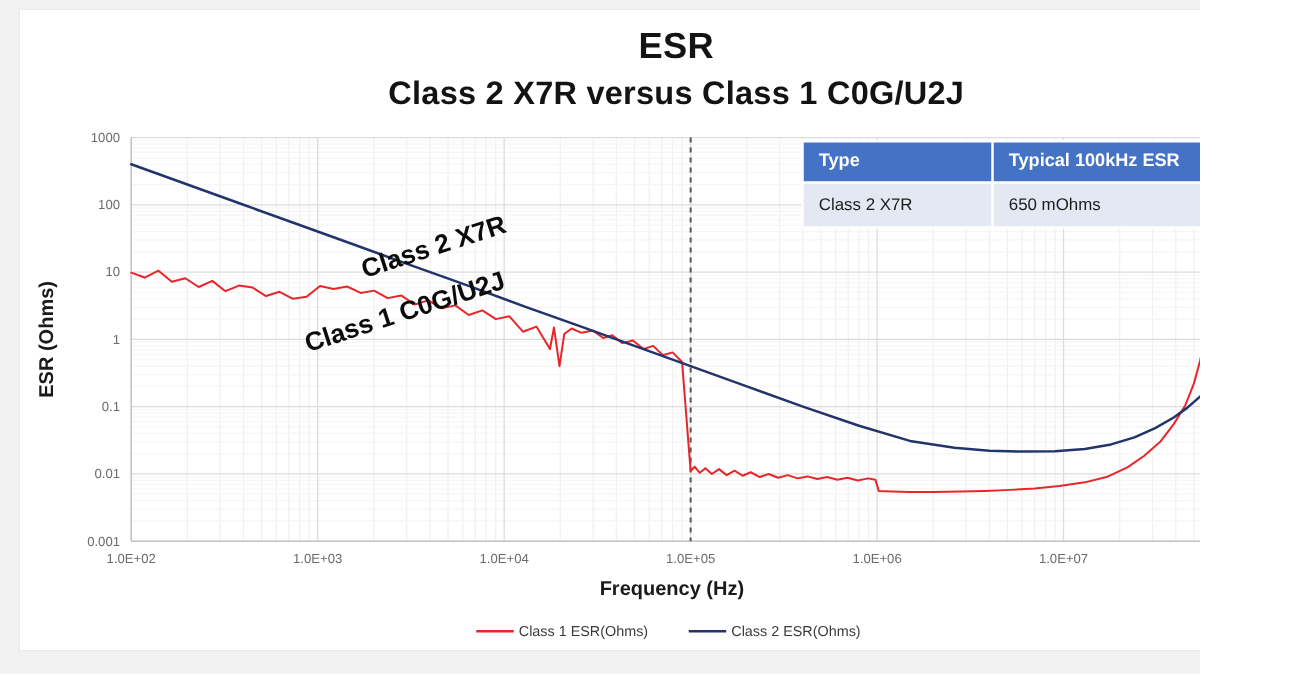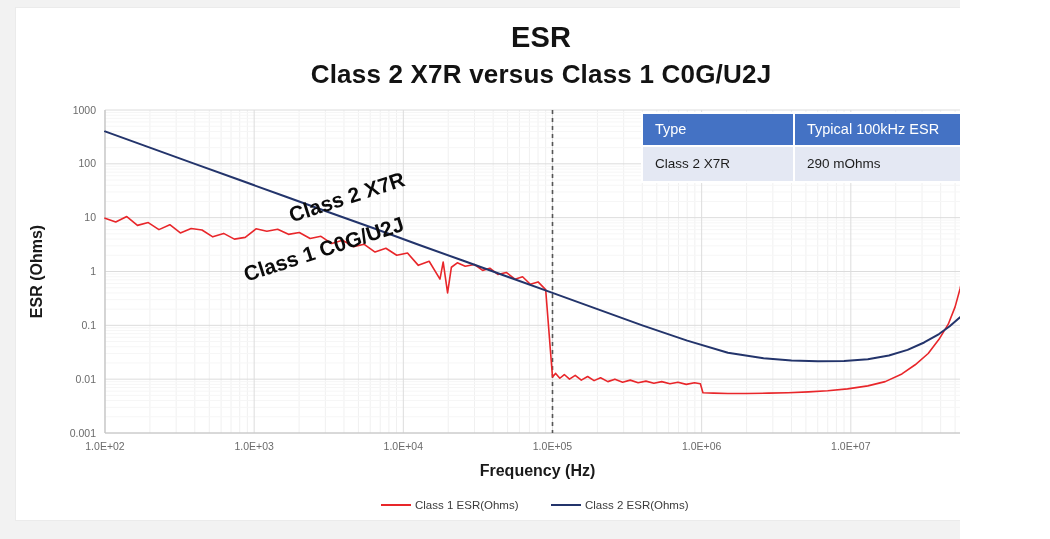--- a/index.html
+++ b/index.html
@@ -100,21 +100,21 @@
     left: 625px;
     top: 104px;
     width: 355px;
     border-collapse: collapse;
     font-family: "Liberation Sans", sans-serif;
   }
   #esr-table th {
     background: #4472c4;
     color: #ffffff;
     font-size: 14.5px;
-    font-weight: normal;
+    font-weight: bold;
     text-align: left;
     padding: 7px 10px 8px 12px;
     border: 2px solid #ffffff;
   }
   #esr-table td {
     font-size: 13.5px;
     color: #1c1c1c;
     text-align: left;
     padding: 8px 10px 9px 12px;
     border: 2px solid #ffffff;
@@ -314,20 +314,20 @@
         </colgroup>
       <thead>
         <tr>
           <th>Type</th>
           <th>Typical 100kHz ESR</th>
         </tr>
       </thead>
       <tbody>
           <tr class="row-1">
             <td>Class 2 X7R</td>
-            <td>290 mOhms</td>
+            <td>650 mOhms</td>
           </tr>
         </tbody>
     </table>
 
 
   </div>
 </div>
 
 </body></html>

